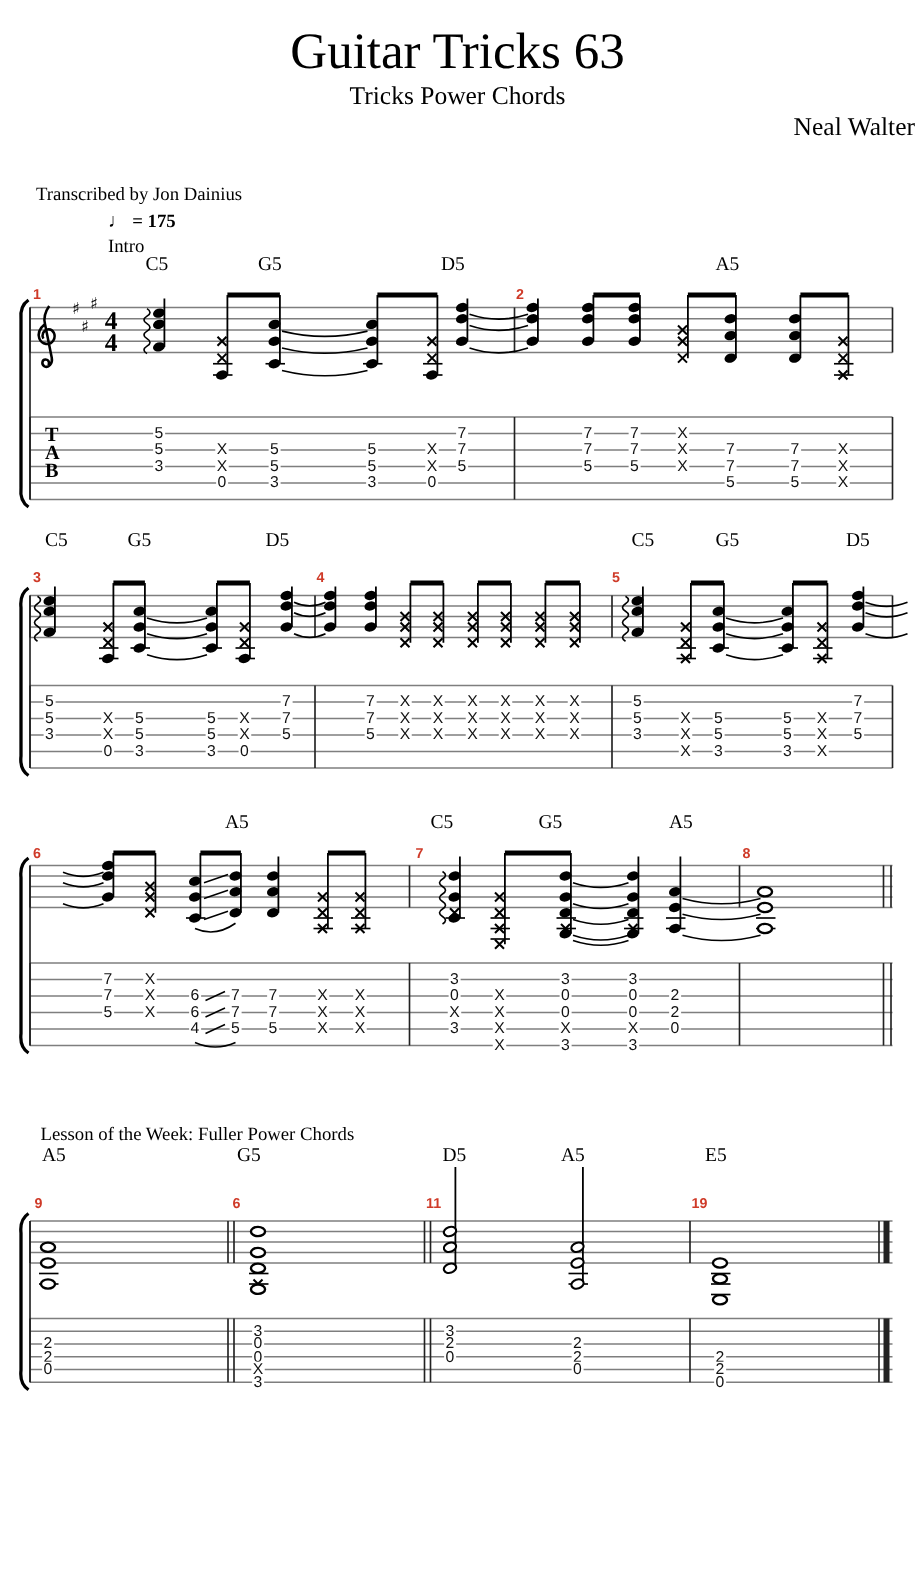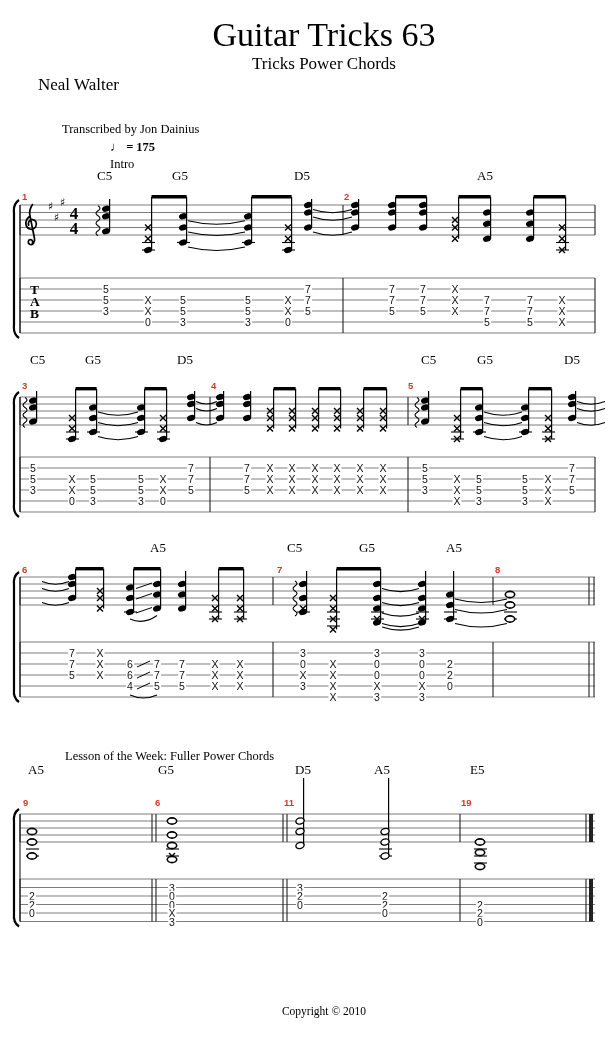--- a/index.html
+++ b/index.html
@@ -1,21 +1,21 @@
 <!DOCTYPE html>
 <html><head>
 <meta charset="utf-8">
 <style>
   html,body{margin:0;padding:0;background:#e8e8e8;}
   .page{position:relative;width:610px;height:1050px;background:#fff;overflow:hidden;
         font-family:"Liberation Serif",serif;color:#000;}
-  .abs{position:absolute;white-space:nowrap;padding-left:38px;}
+  .abs{position:absolute;white-space:nowrap;}
   .title{left:0;right:0;text-align:center;top:16px;font-size:34px;}
   .subtitle{left:0;right:0;text-align:center;top:54px;font-size:17px;}
-  .author{left:0;right:0;text-align:left;top:75px;font-size:17px;}
+  .author{left:0;right:0;text-align:right;top:75px;font-size:17px;}
   .transcriber{left:24px;top:122px;font-size:12.5px;}
   .tempo{left:72px;top:139px;font-size:12.5px;font-weight:bold;}
   .tempo .gnote{font-size:13px;}
   .section{left:72px;top:157px;font-size:12.5px;}
   .lesson{left:27px;top:749px;font-size:12.5px;}
   .footer1{left:0;right:0;text-align:center;top:1005px;font-size:11.5px;}
   .footer2{left:0;right:0;text-align:center;top:1019px;font-size:11.5px;}
   .chord{position:absolute;font-size:13px;font-family:"Liberation Serif",serif;}
   .mnum{position:absolute;font:bold 9.5px "Liberation Sans",sans-serif;}
   .tabn{position:absolute;font:10.5px "Liberation Sans",sans-serif;line-height:1;
@@ -452,21 +452,20 @@
   <div class="abs title">Guitar Tricks 63</div>
   <div class="abs subtitle">Tricks Power Chords</div>
   <div class="abs author">Neal Walter</div>
   <div class="abs transcriber">Transcribed by Jon Dainius</div>
   <div class="abs tempo">
     <span class="gnote">♩</span>
     <span>= 175</span>
   </div>
   <div class="abs section">Intro</div>
   <div class="abs lesson">Lesson of the Week: Fuller Power Chords</div>
-  <div class="abs footer1">Copyright © 2010</div>
 
   <div id="overlay">
       <span class="chord" style="left: 97px; top: 168px;">C5</span>
       <span class="chord" style="left: 172px; top: 168px;">G5</span>
       <span class="chord" style="left: 294px; top: 168px;">D5</span>
       <span class="chord" style="left: 477px; top: 168px;">A5</span>
       <span class="mnum" style="left: 22px; top: 191px; color: rgb(207, 58, 40);">1</span>
       <span class="mnum" style="left: 344px; top: 191px; color: rgb(207, 58, 40);">2</span>
       <span class="tabn" style="left: 106px; top: 289px;">5</span>
       <span class="tabn" style="left: 106px; top: 300px;">5</span>

